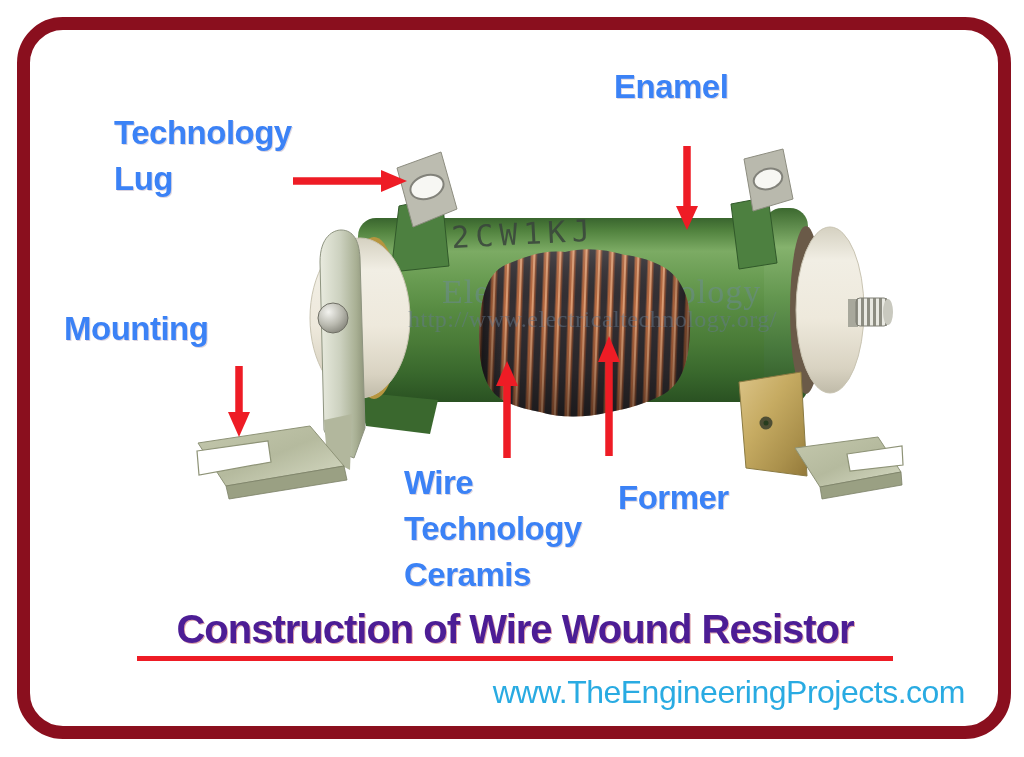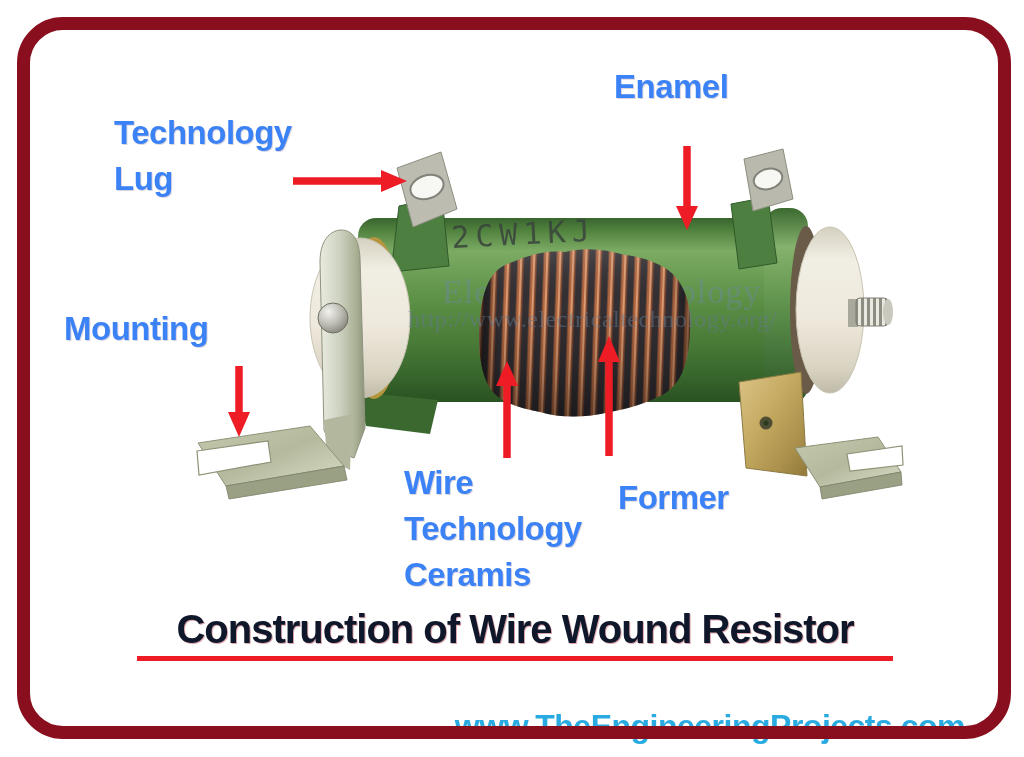--- a/index.html
+++ b/index.html
@@ -14,30 +14,30 @@
   #photo-svg{position:absolute;left:0;top:0;width:1024px;height:757px;}
   .label{
     position:absolute;color:#3b82f6;font-weight:bold;font-size:33px;
     line-height:46px;letter-spacing:-0.5px;white-space:nowrap;
     text-shadow:1px 1px 0 rgba(60,20,80,0.18);
   }
   #title-wrap{
     position:absolute;left:120px;top:606px;width:790px;text-align:center;
   }
   #title-text{
-    color:#0f172a;font-weight:bold;font-size:40px;letter-spacing:-1px;
+    color:#4c1d95;font-weight:bold;font-size:40px;letter-spacing:-1px;
     line-height:46px;white-space:nowrap;
     text-shadow:1px 1px 0 rgba(160,0,20,0.35);
   }
   #title-underline{
     position:absolute;left:17px;top:50px;width:756px;height:5px;background:#ee1c25;
   }
   #website-url{
-    position:absolute;left:380px;top:708px;width:585px;text-align:right;
-    color:#29abe2;font-weight:bold;font-size:32px;letter-spacing:-0.5px;white-space:nowrap;
+    position:absolute;left:380px;top:674px;width:585px;text-align:right;
+    color:#29abe2;font-weight:normal;font-size:32px;letter-spacing:-0.5px;white-space:nowrap;
   }
 </style>
 </head>
 <body>
 
 <div id="stage">
 
   <svg id="photo-svg" viewBox="0 0 1024 757" xmlns="http://www.w3.org/2000/svg">
     <defs>
       <linearGradient id="bodyGrad" x1="0" y1="0" x2="0" y2="1">

